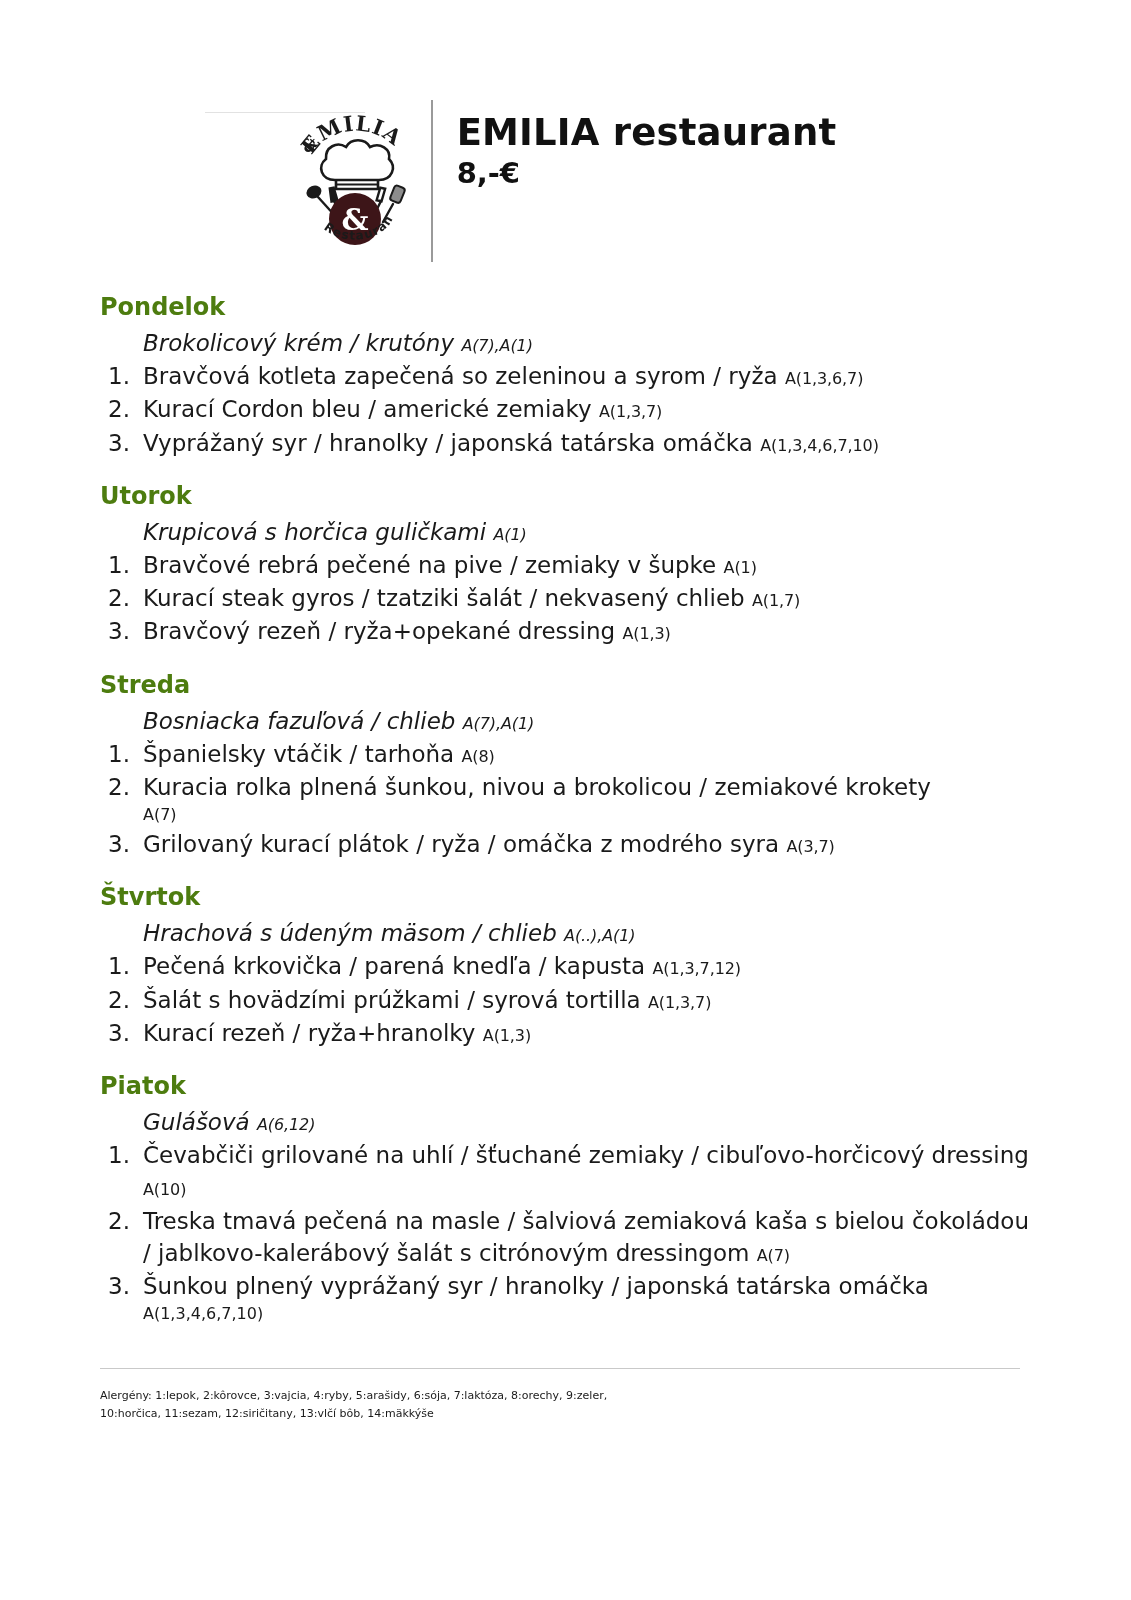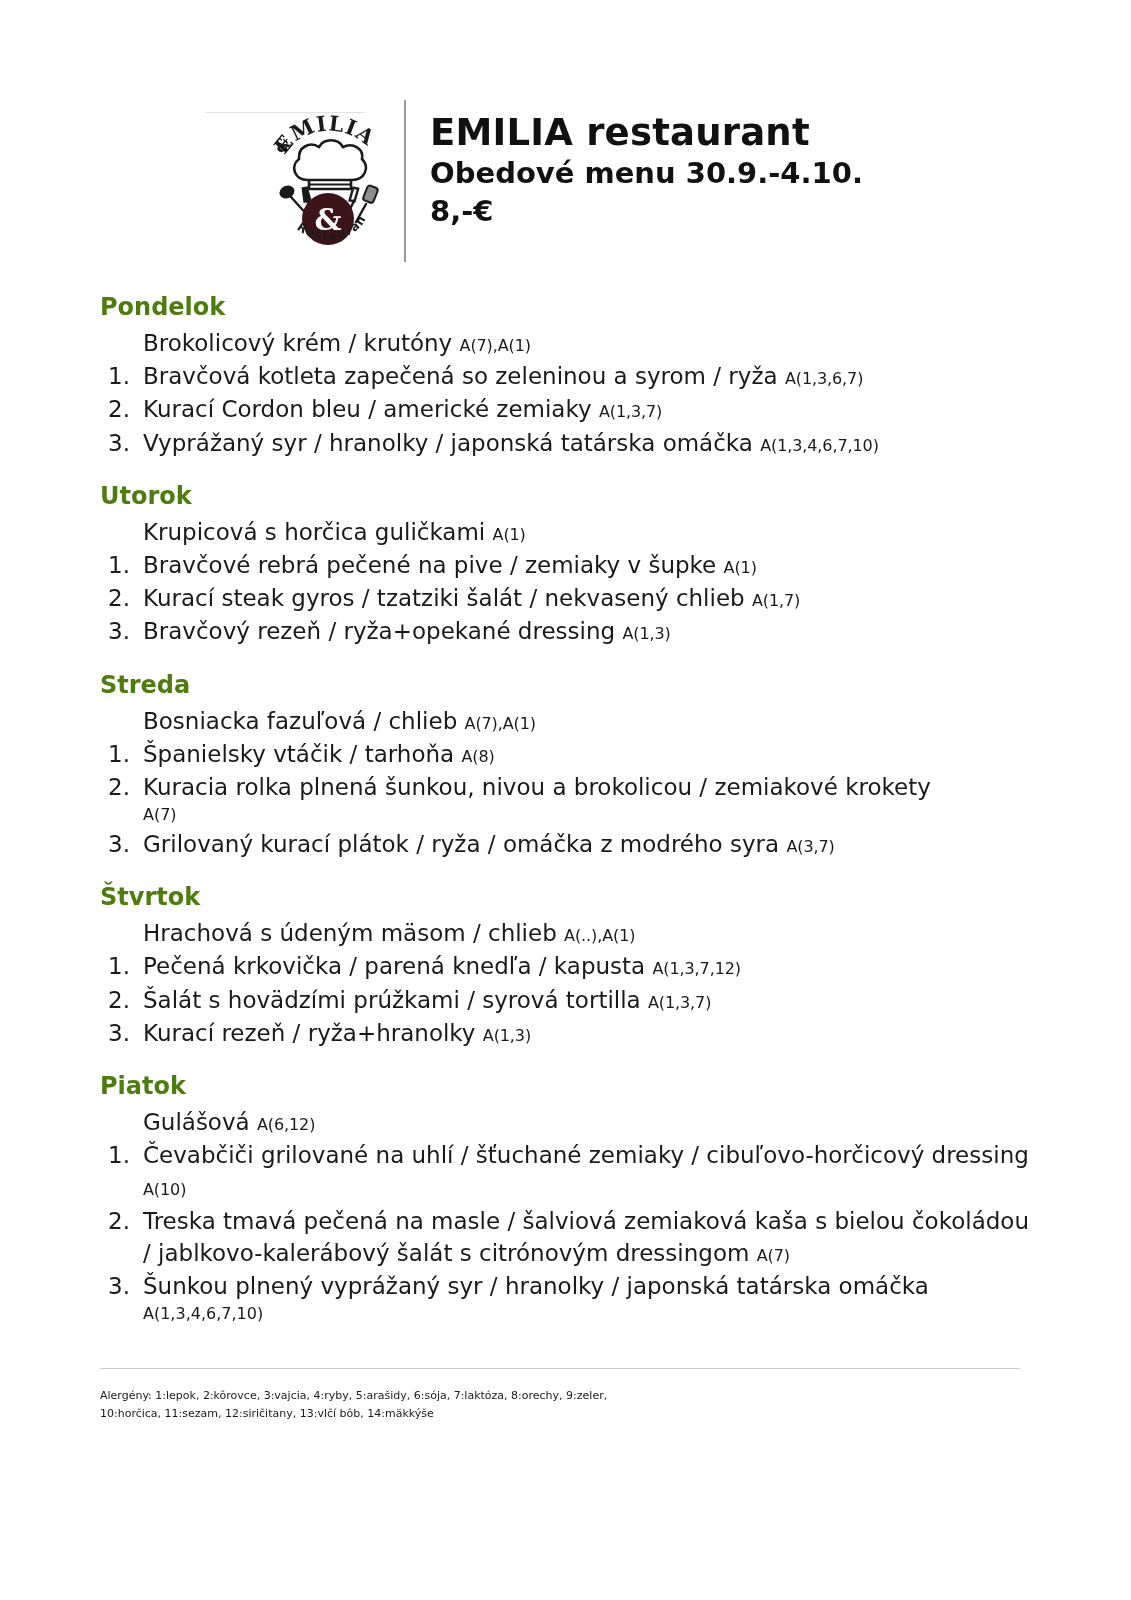--- a/index.html
+++ b/index.html
@@ -108,20 +108,21 @@
     margin: 0 0 5px 0;
     line-height: 1.25;
   }
 
   .soup-row {
     padding-left: 43px;
     font-size: 23px;
     line-height: 1.40;
     color: #1a1a1a;
     margin-bottom: 1px;
+    font-style: italic;
   }
 
   ol.courses {
     margin: 0;
     padding: 0;
     list-style: none;
   }
   ol.courses li {
     position: relative;
     padding-left: 43px;
@@ -224,21 +225,20 @@
           <text font-family="DejaVu Sans, Liberation Sans, sans-serif" font-size="12" font-weight="bold" fill="#1a1a1a" letter-spacing="1.2">
             <textPath href="#arcBot" startOffset="12%">Restaurant</textPath>
           </text>
         </svg>
       </div>
 
       <div class="header-divider"></div>
 
       <div class="titles">
         <div class="title-main">EMILIA restaurant</div>
-        <div class="title-sub">Obedové menu 30.9.-4.10.</div>
         <div class="title-price">8,-€</div>
       </div>
 
     </div>
   </div>
 
   <div class="menu" id="menu-root">
       <div class="day-block">
         <div class="day-name">Pondelok</div>
         <div class="soup-row"><span>Brokolicový krém / krutóny</span> <span class="allerg">A(7),A(1)</span></div>

